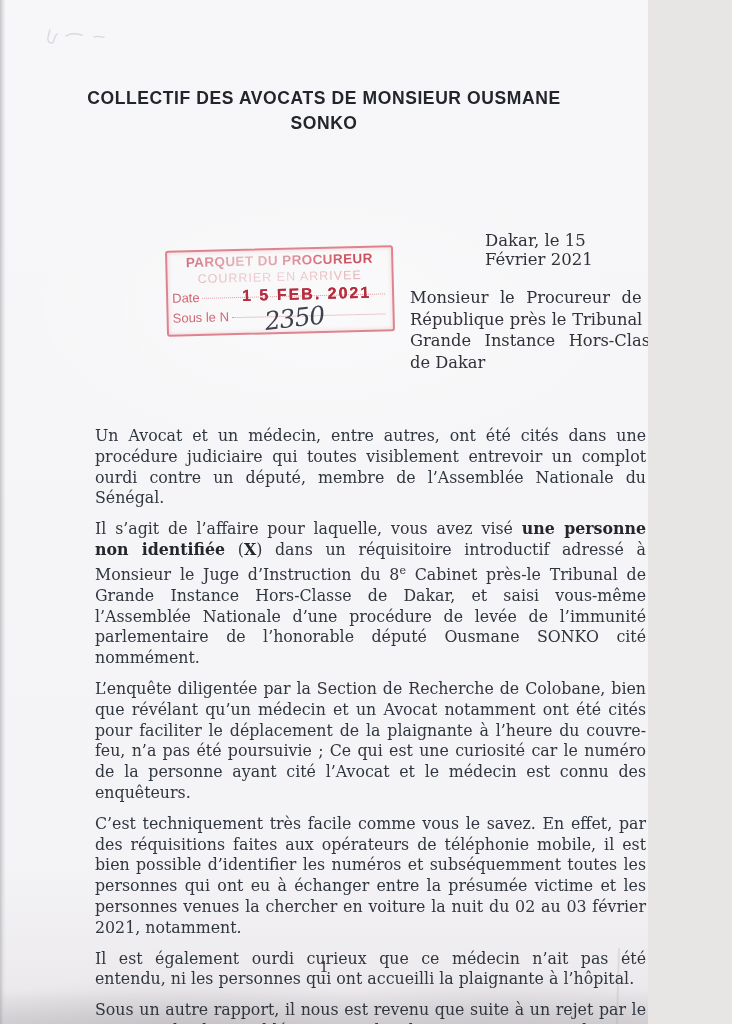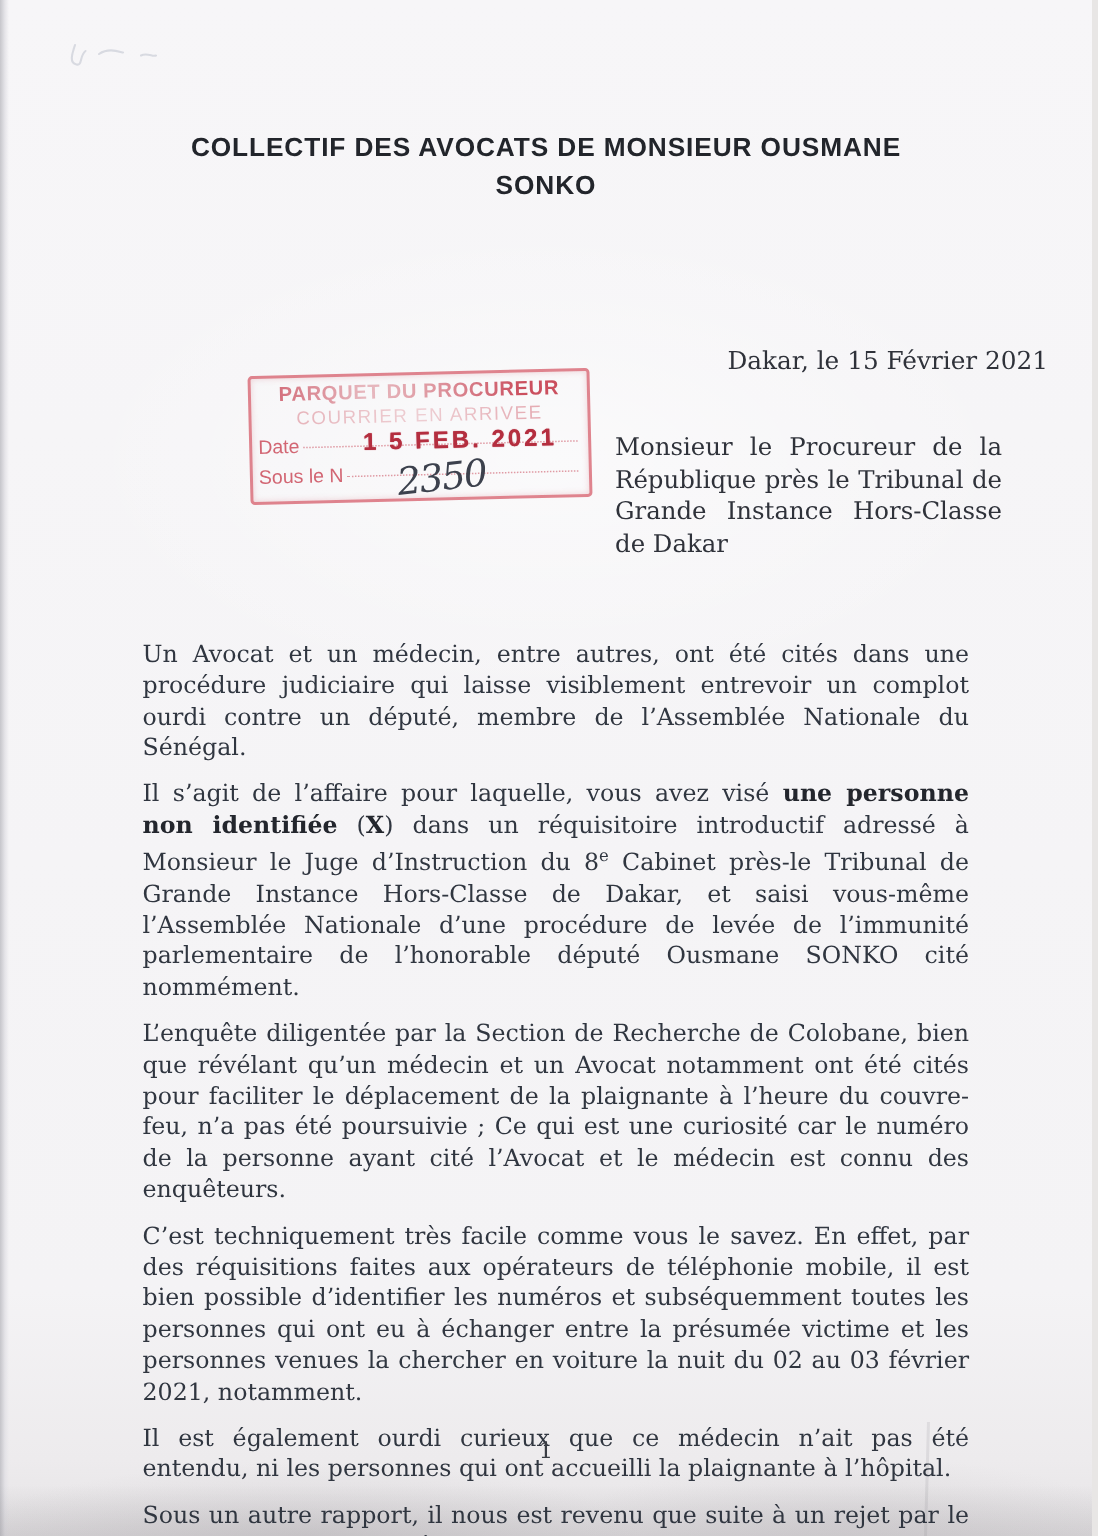--- a/index.html
+++ b/index.html
@@ -1,17 +1,17 @@
 <!DOCTYPE html>
 <html><head>
 <meta charset="utf-8">
 <style>
   html,body{margin:0;padding:0;background:#e8e6e5;}
   .page{
-    position:relative;width:728px;height:1024px;overflow:hidden;
+    position:relative;width:648px;height:1024px;overflow:hidden;
     background:
       radial-gradient(ellipse 320px 70px at 28% 100%, rgba(150,145,150,.20), transparent 70%),
       radial-gradient(ellipse 260px 60px at 78% 99%, rgba(150,145,150,.14), transparent 70%),
       radial-gradient(ellipse 400px 200px at 50% 30%, rgba(255,255,255,.5), transparent 80%),
       linear-gradient(180deg,#f7f6f8 0%,#f4f3f5 84%,#edebed 95%,#e6e4e6 100%);
     font-family:"DejaVu Serif","Liberation Serif",serif;
     color:#33363d;
   }
   .scan-edge-left{position:absolute;left:0;top:0;width:6px;height:100%;
     background:linear-gradient(90deg,#b6b6bc,#e0dfe4 55%,rgba(224,223,228,0));opacity:.75;}
@@ -98,21 +98,21 @@
       <span>Sous le N</span>
       <span class="leader"></span>
     </div>
     <div class="stamp-number">2350</div>
   </div>
 
   <div class="recipient">Monsieur le Procureur de la République près le Tribunal de Grande Instance Hors-Classe de Dakar</div>
 
 
   <div class="body-text">
-    <p>Un Avocat et un médecin, entre autres, ont été cités dans une procédure judiciaire qui laisse visiblement entrevoir un complot ourdi contre un député, membre de l’Assemblée Nationale du Sénégal.</p>
+    <p>Un Avocat et un médecin, entre autres, ont été cités dans une procédure judiciaire qui toutes visiblement entrevoir un complot ourdi contre un député, membre de l’Assemblée Nationale du Sénégal.</p>
     <p><span>Il s’agit de l’affaire pour laquelle, vous avez visé </span><span class="b">une personne non identifiée</span><span> (</span><span class="b">X</span><span>) dans un réquisitoire introductif adressé à Monsieur le Juge d’Instruction du 8</span><sup>e</sup><span> Cabinet près-le Tribunal de Grande Instance Hors-Classe de Dakar, et saisi vous-même l’Assemblée Nationale d’une procédure de levée de l’immunité parlementaire de l’honorable député Ousmane SONKO cité nommément.</span></p>
     <p>L’enquête diligentée par la Section de Recherche de Colobane, bien que révélant qu’un médecin et un Avocat notamment ont été cités pour faciliter le déplacement de la plaignante à l’heure du couvre-feu, n’a pas été poursuivie ; Ce qui est une curiosité car le numéro de la personne ayant cité l’Avocat et le médecin est connu des enquêteurs.</p>
     <p>C’est techniquement très facile comme vous le savez. En effet, par des réquisitions faites aux opérateurs de téléphonie mobile, il est bien possible d’identifier les numéros et subséquemment toutes les personnes qui ont eu à échanger entre la présumée victime et les personnes venues la chercher en voiture la nuit du 02 au 03 février 2021, notamment.</p>
     <p>Il est également ourdi curieux que ce médecin n’ait pas été entendu, ni les personnes qui ont accueilli la plaignante à l’hôpital.</p>
     <p>Sous un autre rapport, il nous est revenu que suite à un rejet par le Bureau de l’assemblée Nationale de sa saisine par le juge d’instruction du huitième</p>
   </div>
 
   <div class="page-number">1</div>
 
 </div>

